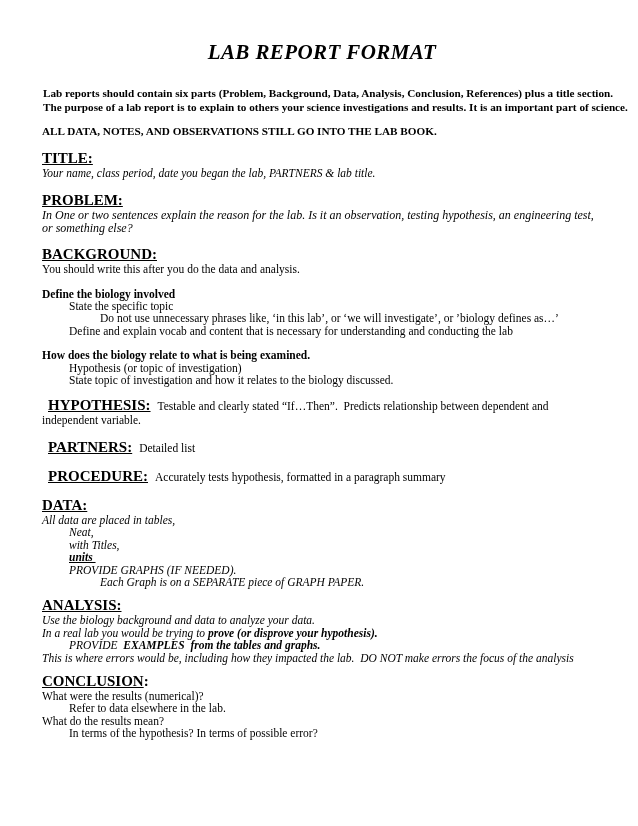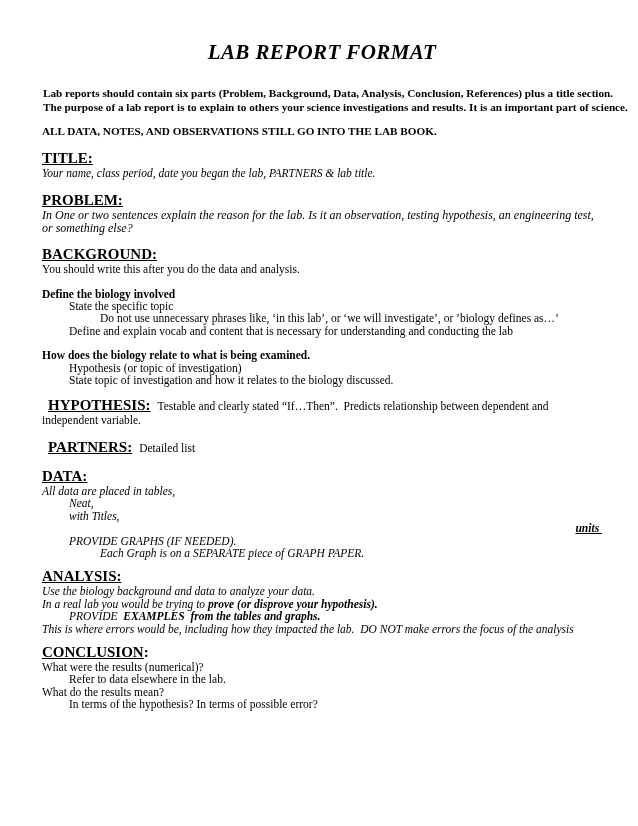--- a/index.html
+++ b/index.html
@@ -26,21 +26,21 @@
   .mt9  { margin-top:9px; }
   .sec-heading { font-size:15px; font-weight:bold; line-height:17px; white-space:pre; }
   .u { text-decoration:underline; }
   .line  { font-size:11.5px; line-height:12.4px; white-space:pre; margin:0; }
   .wrap  { font-size:12px; line-height:12.4px; white-space:pre-wrap; margin:0; }
   .hpar  { font-size:11.5px; line-height:12.4px; white-space:pre-wrap; margin:0; }
   .hspan { font-size:15px; font-weight:bold; text-decoration:underline; line-height:17px;margin-left:6px; }
   .hbody { margin-left:7px; }
   .i  { font-style:italic; }
   .b  { font-weight:bold; }
-  .bi { font-weight:bold; font-style:italic;text-align:right; }
+  .bi { font-weight:bold; font-style:italic; }
   .ind1 { padding-left:27px; }
   .ind2 { padding-left:58px; }
   .gap12 { margin-top:12px; }
   .gap11 { }
 </style>
 </head>
 <body>
 
 <div class="page">
 
@@ -76,20 +76,23 @@
   </div>
 
   <div class="sec mt11">
     <p class="hpar"><span class="hspan">HYPOTHESIS:</span><span class="hbody">Testable and clearly stated “If…Then”.  Predicts relationship between dependent and independent variable.</span></p>
   </div>
 
   <div class="sec">
     <p class="hpar"><span class="hspan">PARTNERS:</span><span class="hbody">Detailed list</span></p>
   </div>
 
+  <div class="sec">
+    <p class="hpar"><span class="hspan">PROCEDURE:</span><span class="hbody">Accurately tests hypothesis, formatted in a paragraph summary</span></p>
+  </div>
 
   <div class="sec">
     <div class="sec-heading u">DATA:</div>
     <p class="line i">All data are placed in tables,</p>
     <p class="line i ind1">Neat,</p>
     <p class="line i ind1">with Titles,</p>
     <p class="line bi u ind1">units </p>
     <p class="line i ind1 gap11">PROVIDE GRAPHS (IF NEEDED).</p>
     <p class="line i ind2">Each Graph is on a SEPARATE piece of GRAPH PAPER.</p>
   </div>

